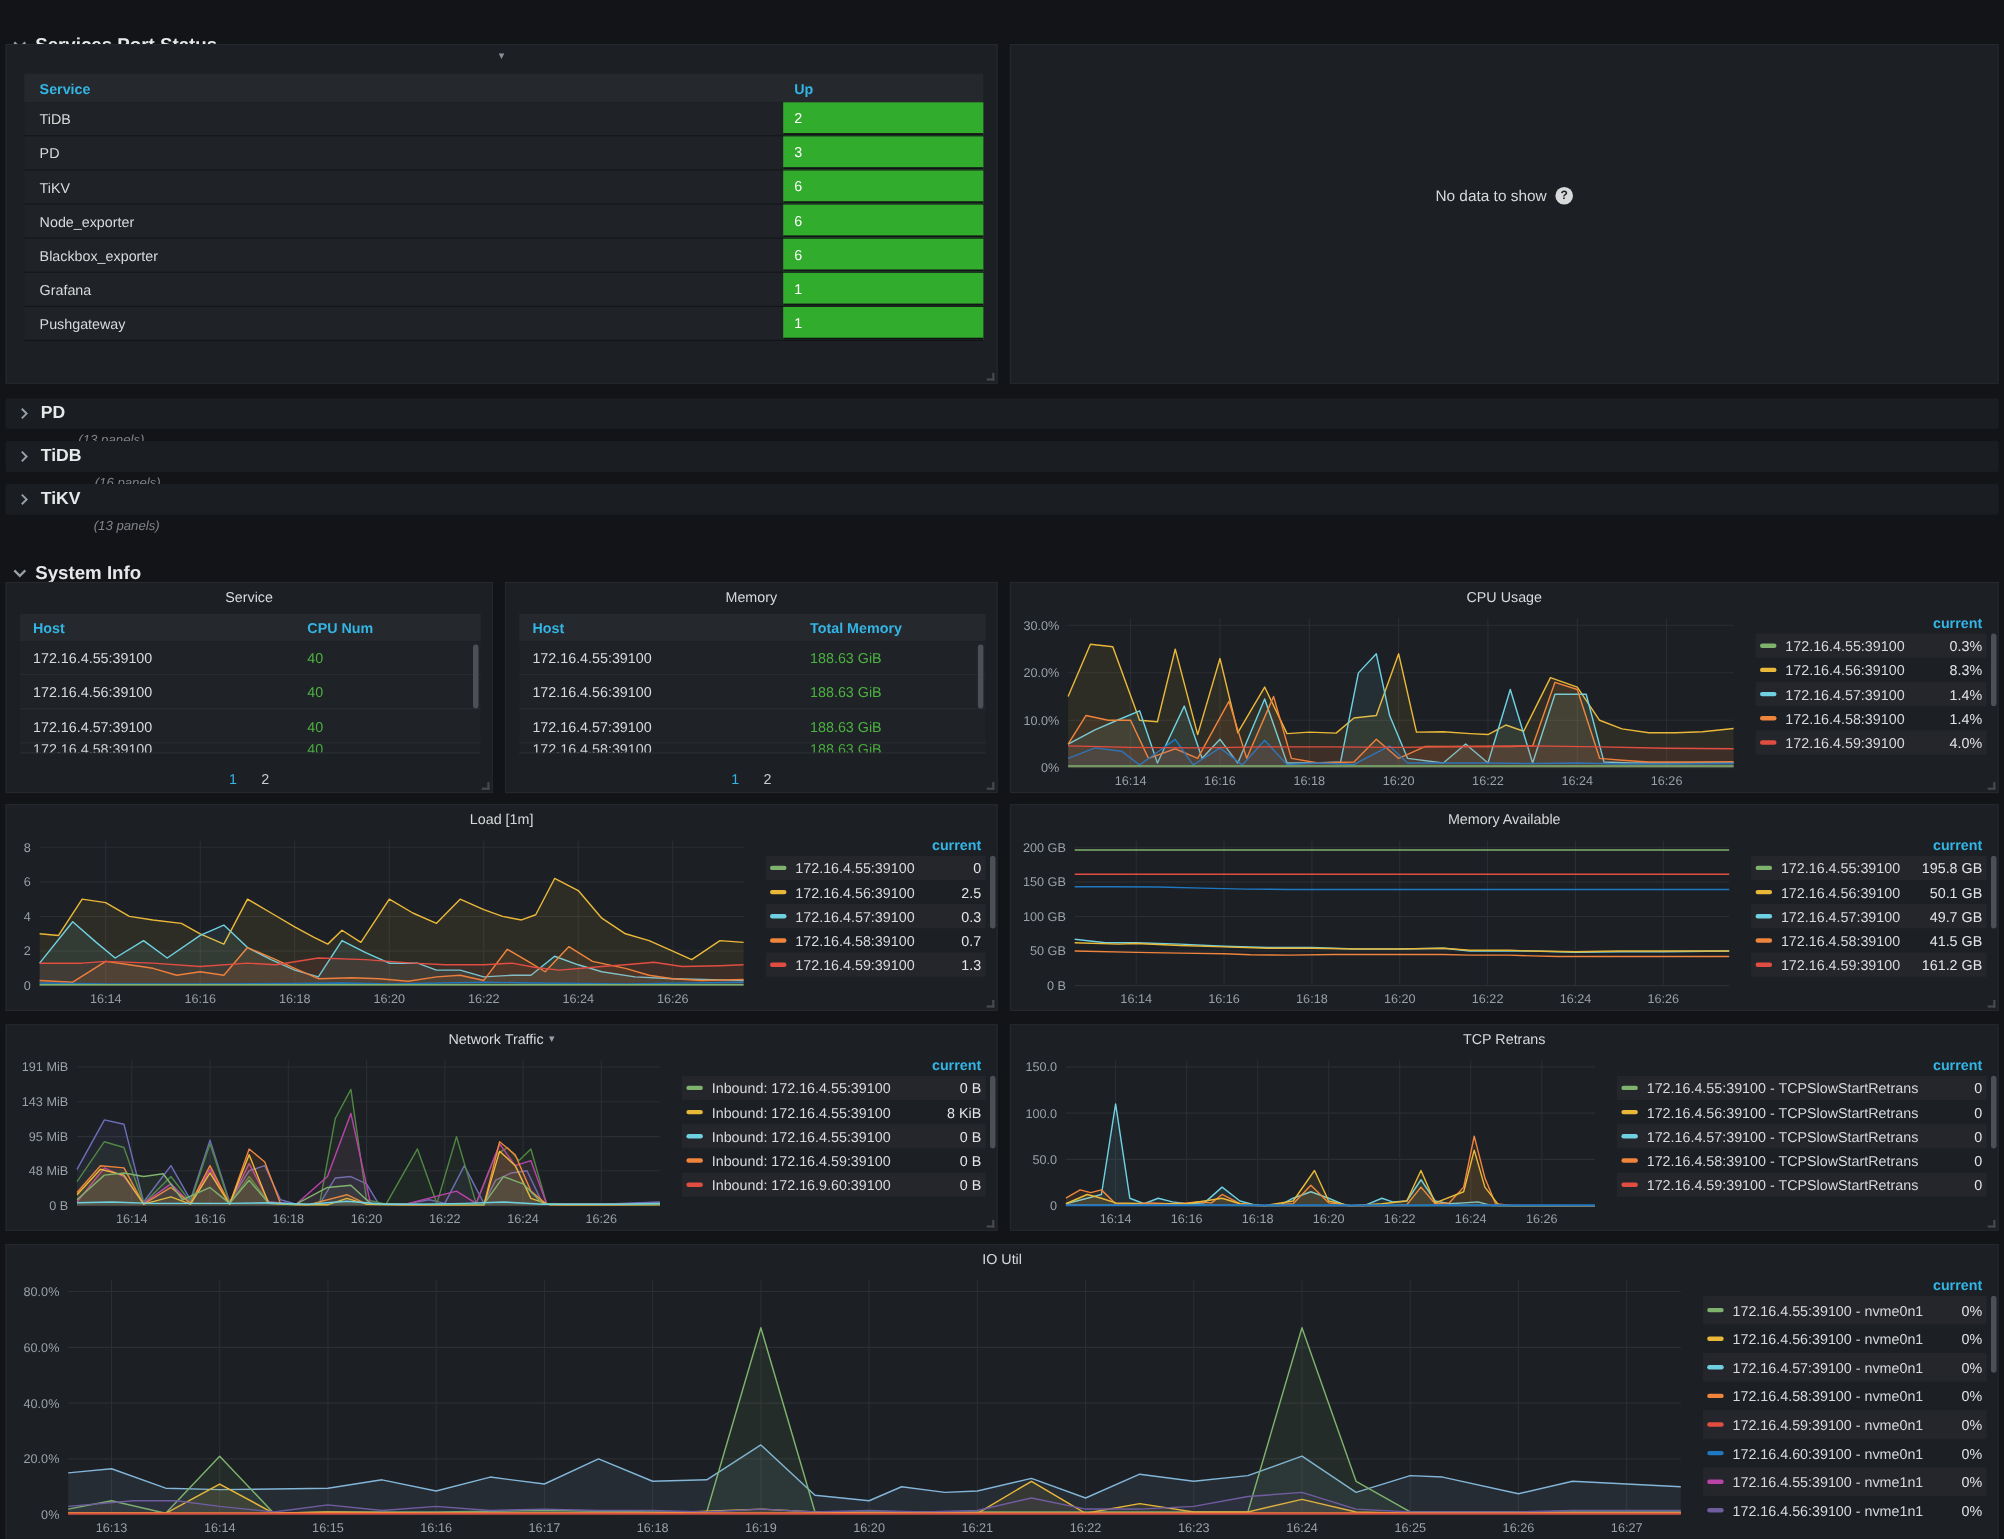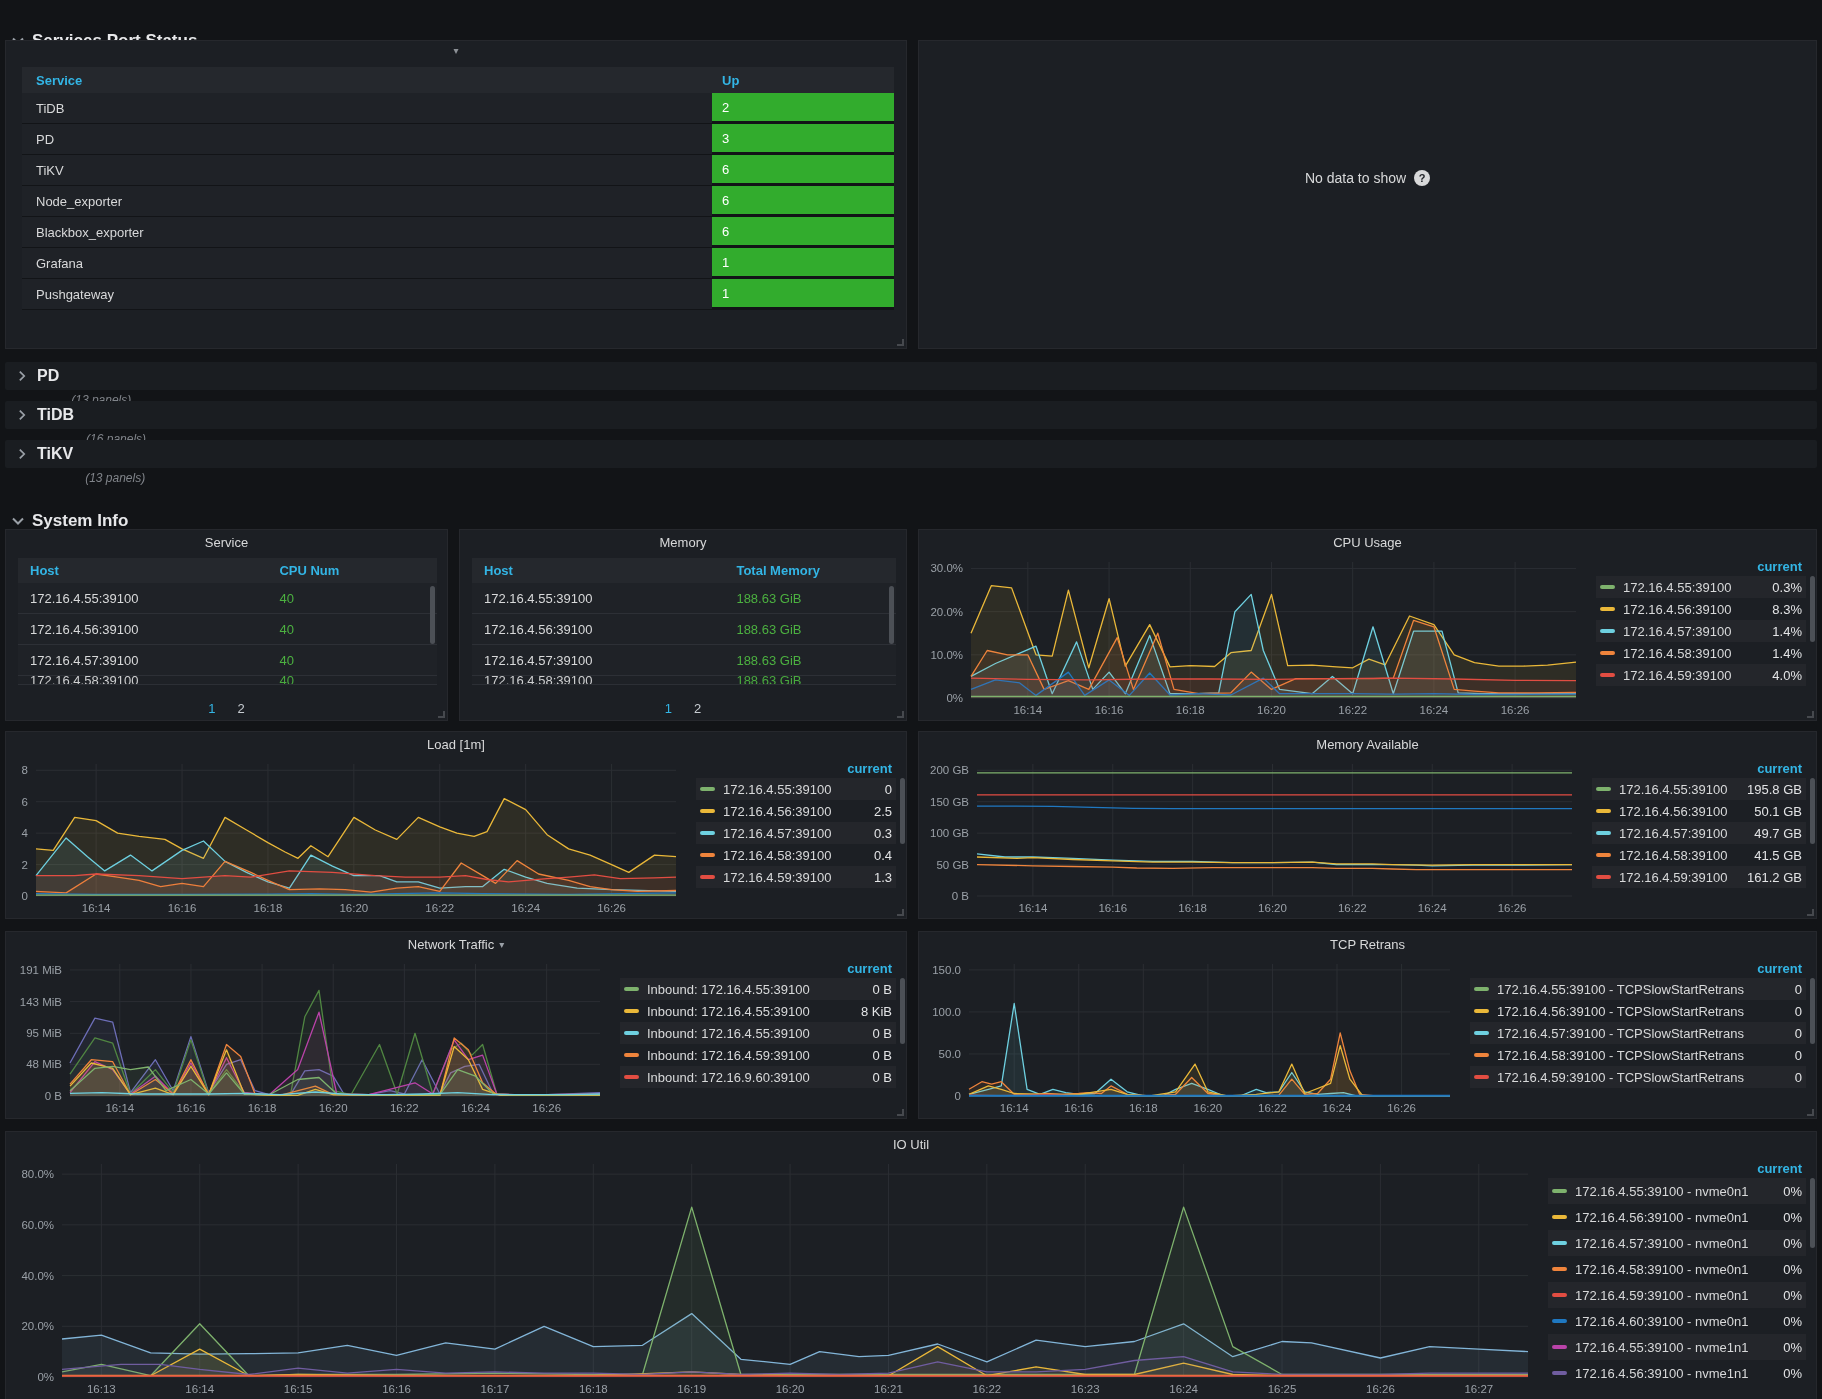--- a/index.html
+++ b/index.html
@@ -356,21 +356,21 @@
             <span class="leg-val">2.5</span>
           </div>
           <div class="leg-row striped" style="height: 22px;">
             <span class="leg-swatch" style="background:#6ed0e0"></span>
             <span class="leg-name">172.16.4.57:39100</span>
             <span class="leg-val">0.3</span>
           </div>
           <div class="leg-row" style="height: 22px;">
             <span class="leg-swatch" style="background:#ef843c"></span>
             <span class="leg-name">172.16.4.58:39100</span>
-            <span class="leg-val">0.4</span>
+            <span class="leg-val">0.7</span>
           </div>
           <div class="leg-row striped" style="height: 22px;">
             <span class="leg-swatch" style="background:#e24d42"></span>
             <span class="leg-name">172.16.4.59:39100</span>
             <span class="leg-val">1.3</span>
           </div>
           <div class="scroll-thumb" style="top: 22px; height: 66px;"></div>
         </div>
     </div>
     <div class="rsz"></div>

